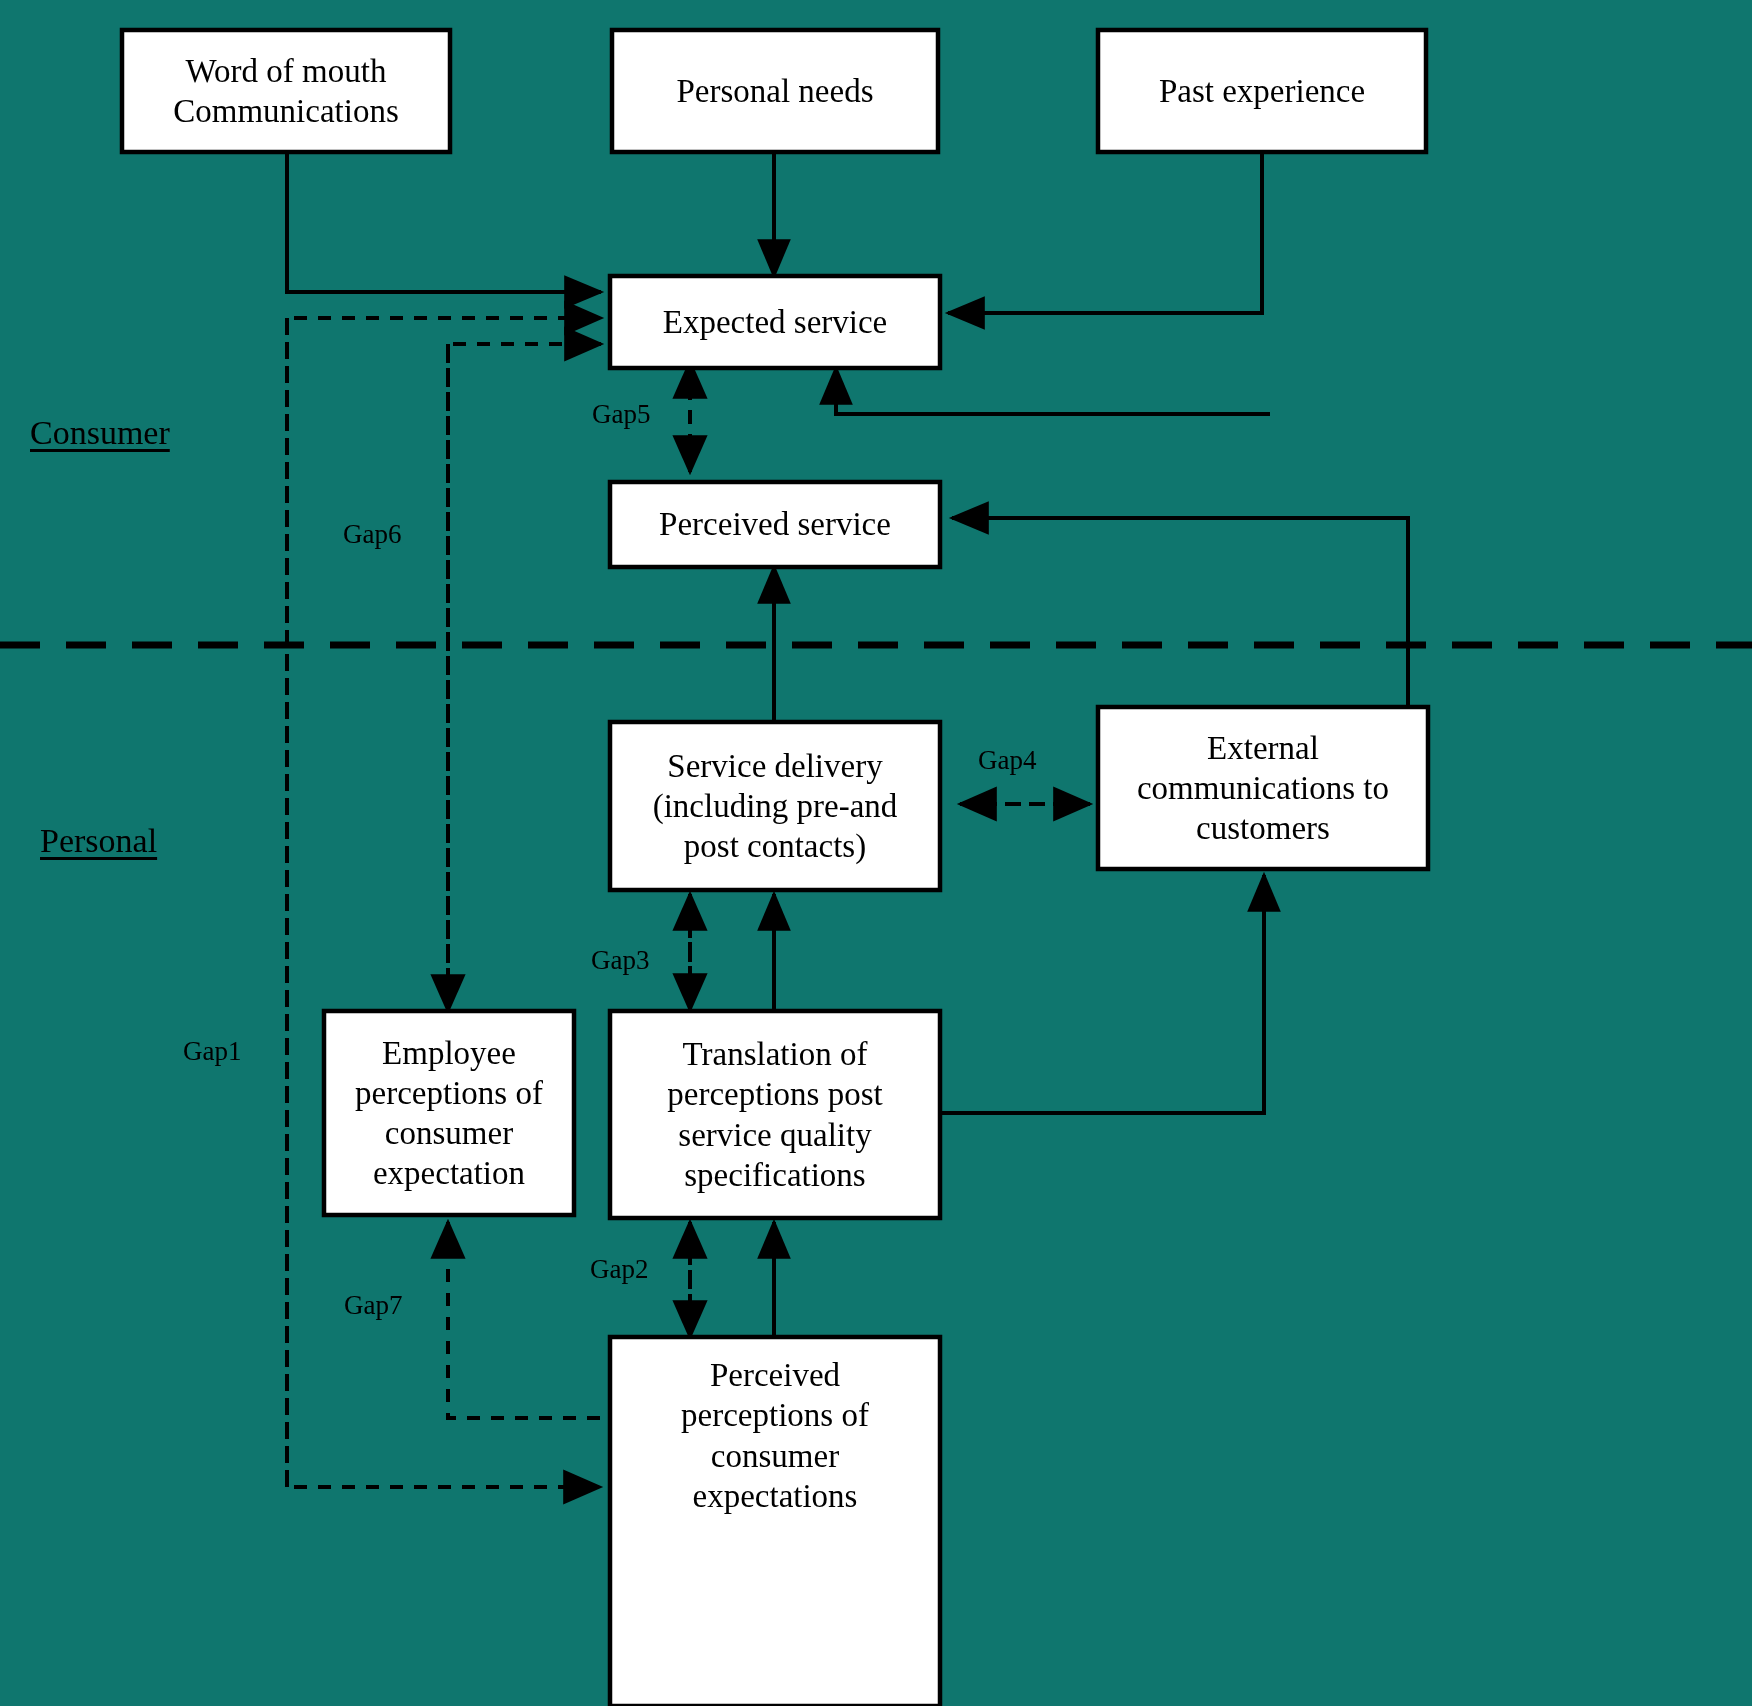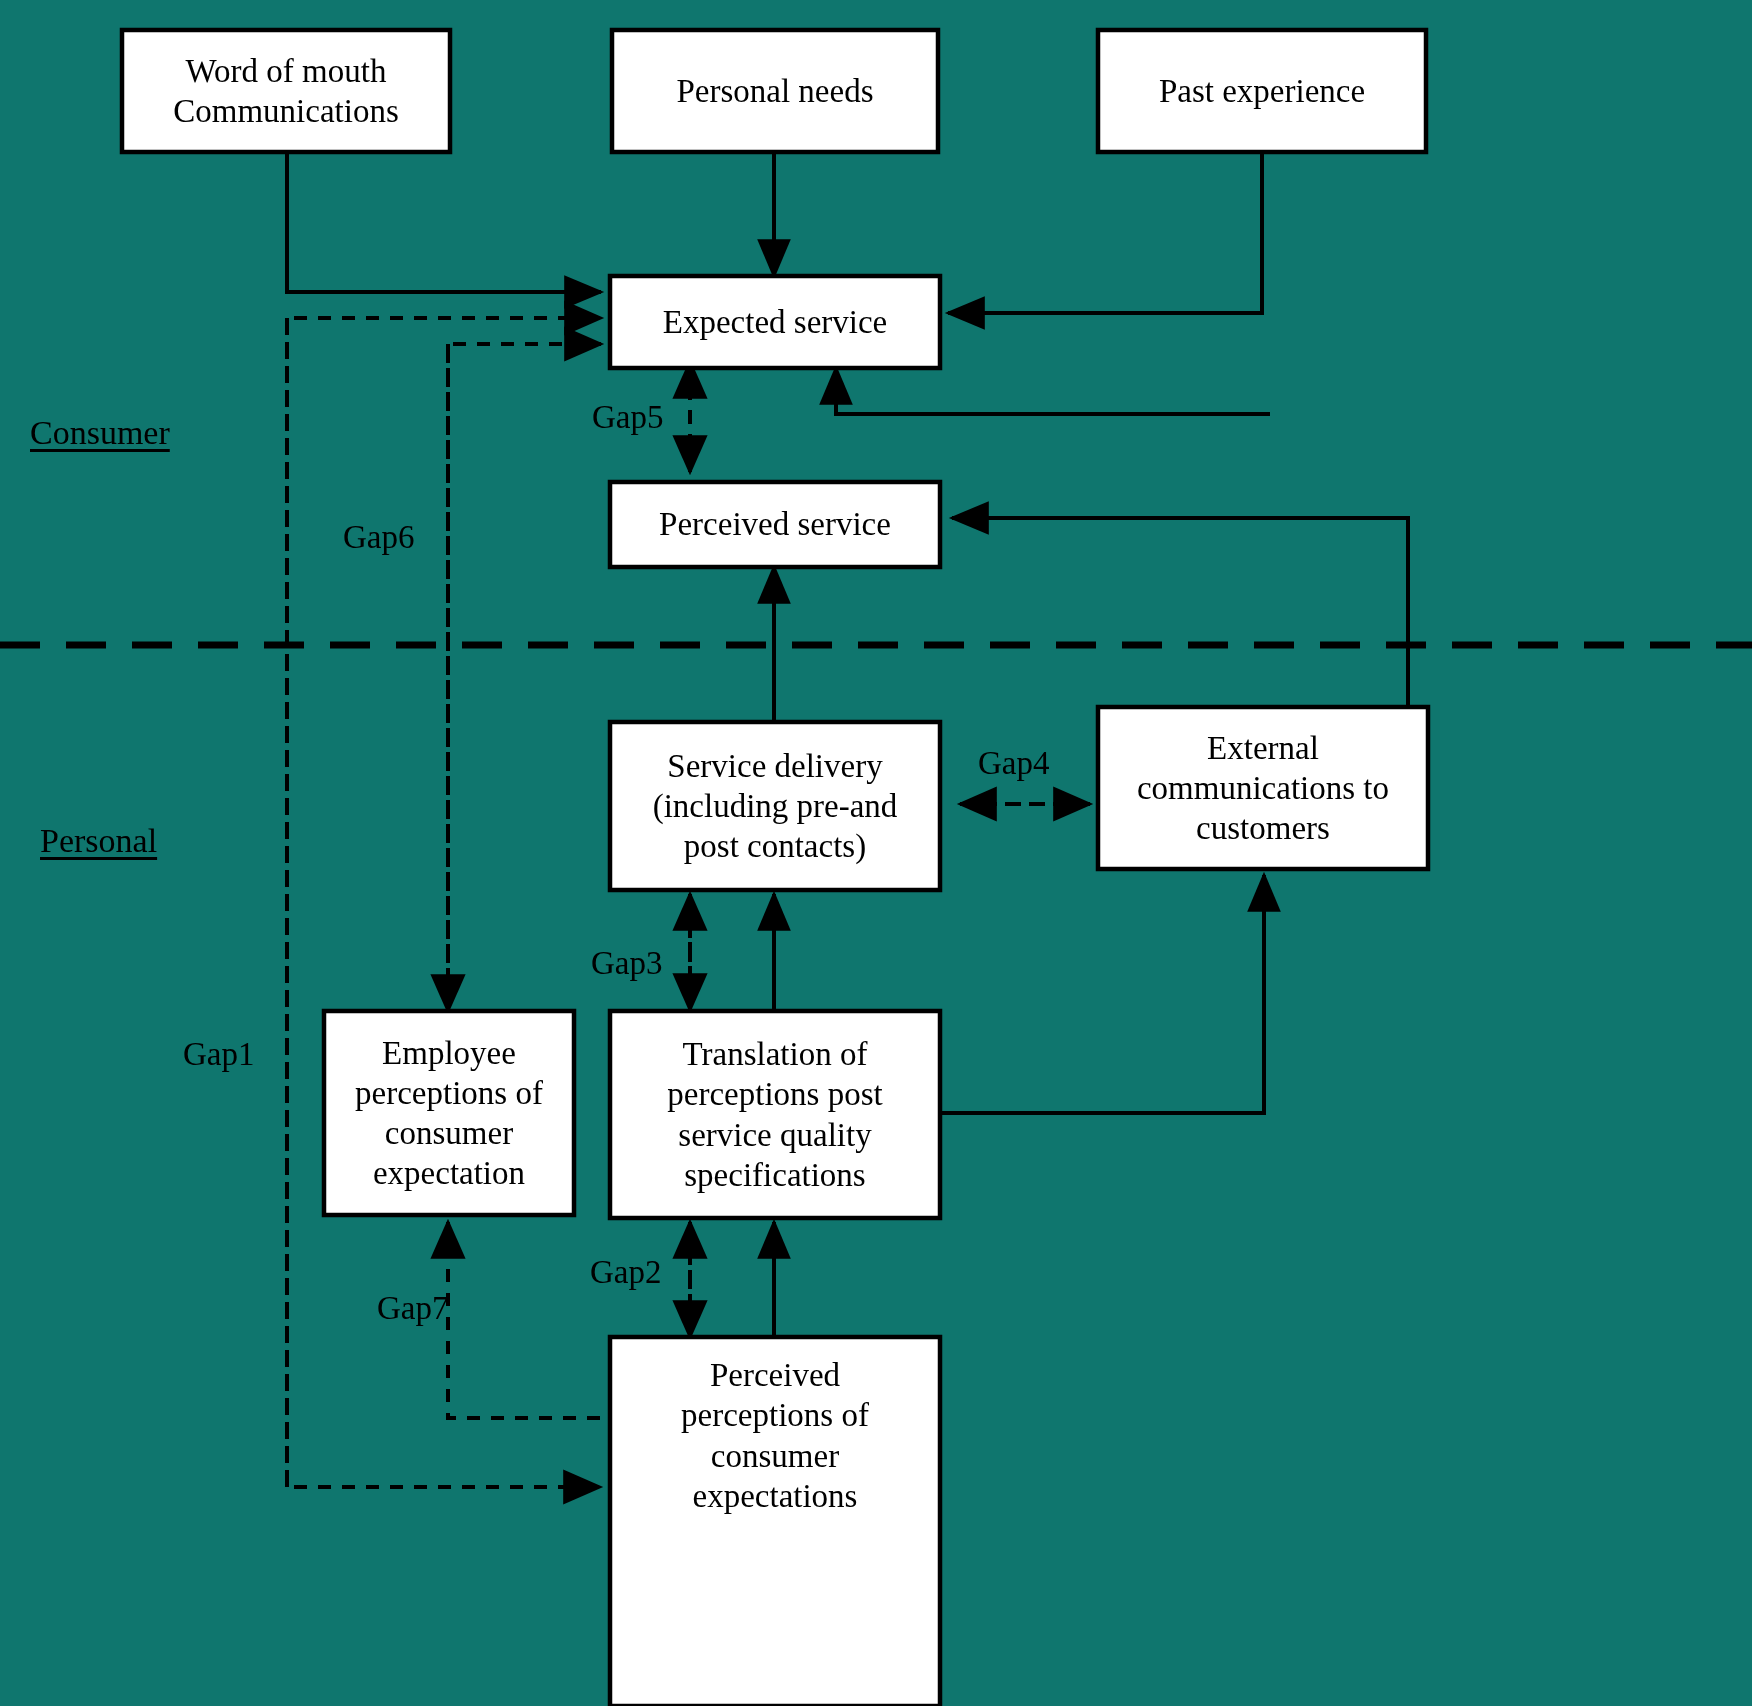--- a/index.html
+++ b/index.html
@@ -6,21 +6,21 @@
   body{font-family:"Liberation Serif","DejaVu Serif",serif;}
   #stage{position:relative;width:1752px;height:1706px;background:#0f766e;overflow:hidden;}
   svg.layer{position:absolute;left:0;top:0;width:1752px;height:1706px;}
   .boxlabel{
     position:absolute;display:flex;align-items:center;justify-content:center;
     text-align:center;font-size:33px;line-height:1.22;color:#000;
     font-family:"Liberation Serif","DejaVu Serif",serif;
     pointer-events:none;
   }
   .gaplabel{
-    position:absolute;font-size:33px;color:#000;white-space:nowrap;
+    position:absolute;font-size:27px;color:#000;white-space:nowrap;
     font-family:"Liberation Serif","DejaVu Serif",serif;
   }
   .sidelabel{
     position:absolute;font-size:34px;color:#000;white-space:nowrap;
     text-decoration:underline;text-underline-offset:5px;
     font-family:"Liberation Serif","DejaVu Serif",serif;
   }
 </style>
 </head>
 <body>
@@ -163,15 +163,15 @@
 
   <div class="sidelabel" style="left:30px;top:414px;">Consumer</div>
   <div class="sidelabel" style="left:40px;top:822px;">Personal</div>
 
   <div class="gaplabel" style="left:183px;top:1036px;">Gap1</div>
   <div class="gaplabel" style="left:590px;top:1254px;">Gap2</div>
   <div class="gaplabel" style="left:591px;top:925px;margin-top:20px;">Gap3</div>
   <div class="gaplabel" style="left:978px;top:745px;">Gap4</div>
   <div class="gaplabel" style="left:592px;top:399px;">Gap5</div>
   <div class="gaplabel" style="left:343px;top:519px;">Gap6</div>
-  <div class="gaplabel" style="left:344px;top:1290px;margin-left:33px;">Gap7</div>
+  <div class="gaplabel" style="left:344px;top:1290px;">Gap7</div>
 
 </div>
 
 </body></html>

